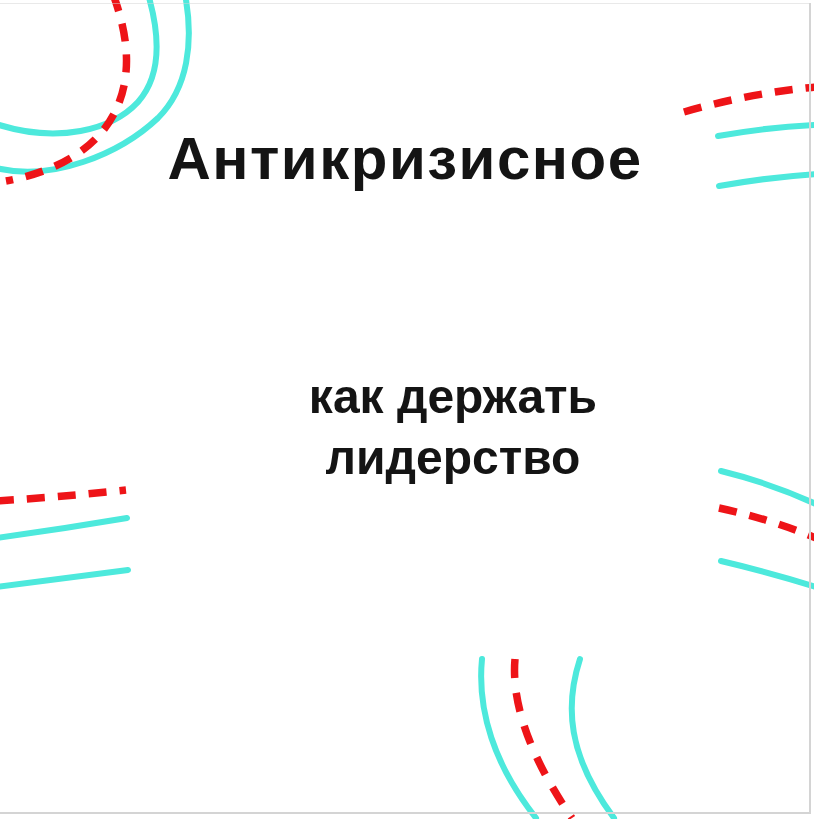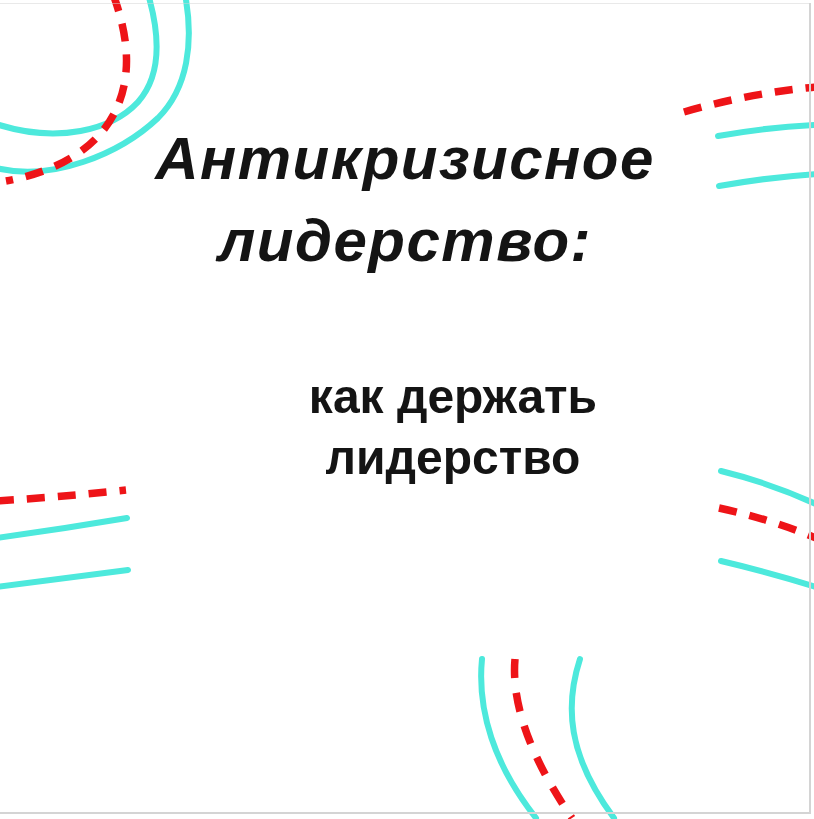--- a/index.html
+++ b/index.html
@@ -71,23 +71,22 @@
 
     <path d="M 721 471 Q 770 483 816 504" fill="none" stroke-width="6" stroke-linecap="round" stroke="#4de9dc"></path>
     <path d="M 719 508 Q 770 519 816 538" fill="none" stroke-width="7.5" stroke-dasharray="18 13" stroke="#ee1418"></path>
     <path d="M 721 561 Q 772 573 816 587" fill="none" stroke-width="6" stroke-linecap="round" stroke="#4de9dc"></path>
 
     <path d="M 482 659 C 477 710 494 765 536 818" fill="none" stroke-width="6" stroke-linecap="round" stroke="#4de9dc"></path>
     <path d="M 515 659 C 511 705 532 760 572 818" fill="none" stroke-width="7.5" stroke-dasharray="19 15" stroke="#ee1418"></path>
     <path d="M 580 659 C 565 705 567 755 614 818" fill="none" stroke-width="6" stroke-linecap="round" stroke="#4de9dc"></path>
   </svg>
 
-  <div class="title-block" style="color: rgb(20, 20, 20); font-style: italic;">
+  <div class="title-block" style="color: rgb(20, 20, 20);">
     <div>Антикризисное</div>
-    <div>лидерство:</div>
   </div>
 
   <div class="subtitle-block" style="color: rgb(20, 20, 20);">
     <div>как держать</div>
     <div>лидерство</div>
   </div>
 
   <div class="border-top" style="background: rgb(212, 212, 212);"></div>
   <div class="border-right" style="background: rgb(212, 212, 212);"></div>
   <div class="border-bottom" style="background: rgb(212, 212, 212);"></div>

